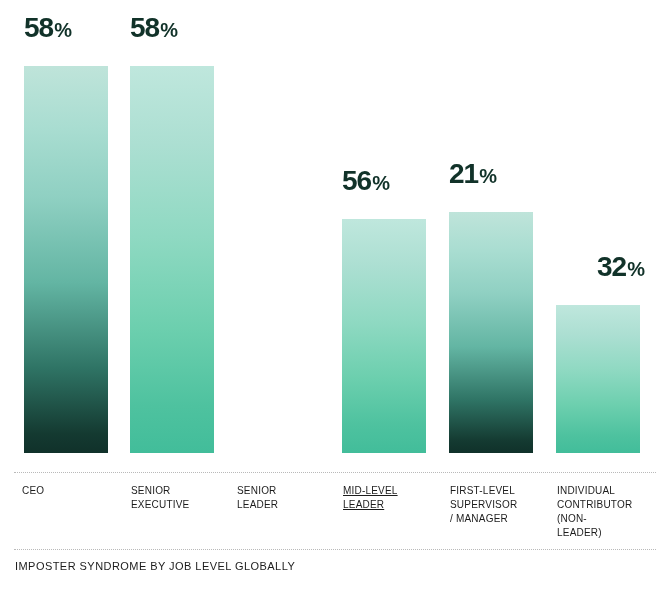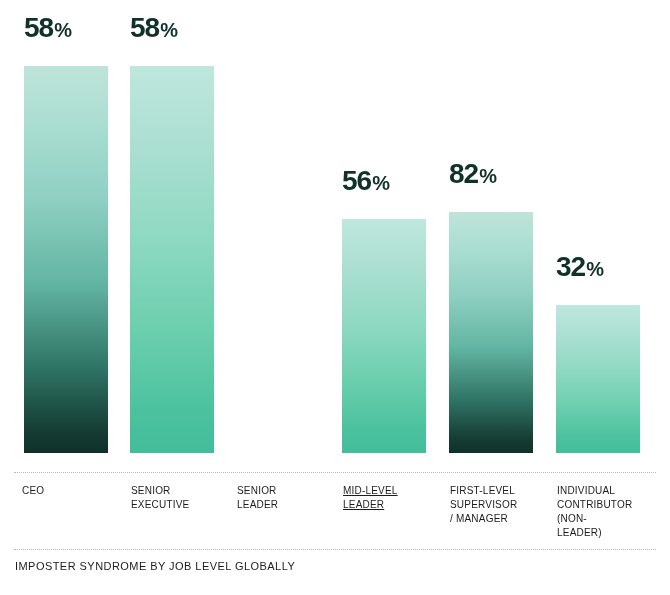--- a/index.html
+++ b/index.html
@@ -146,28 +146,28 @@
       <div class="value-label" style="top:167px;">
         <span class="value-num">56</span><span class="value-pct">%</span>
       </div>
       <div class="bar-wrap" style="height:234px;">
         <div class="bar bright"></div>
       </div>
     </div>
 
     <div class="bar-col" style="left:449px;">
       <div class="value-label" style="top:160px;">
-        <span class="value-num">82</span><span class="value-pct">%</span>
+        <span class="value-num">21</span><span class="value-pct">%</span>
       </div>
       <div class="bar-wrap" style="height:241px;">
         <div class="bar dark"></div>
       </div>
     </div>
 
-    <div class="bar-col" style="left:556px;">
+    <div class="bar-col" style="left:556px;text-align:center;">
       <div class="value-label" style="top:253px;">
         <span class="value-num">32</span><span class="value-pct">%</span>
       </div>
       <div class="bar-wrap" style="height:148px;">
         <div class="bar bright"></div>
       </div>
     </div>
 
   </div>
 

